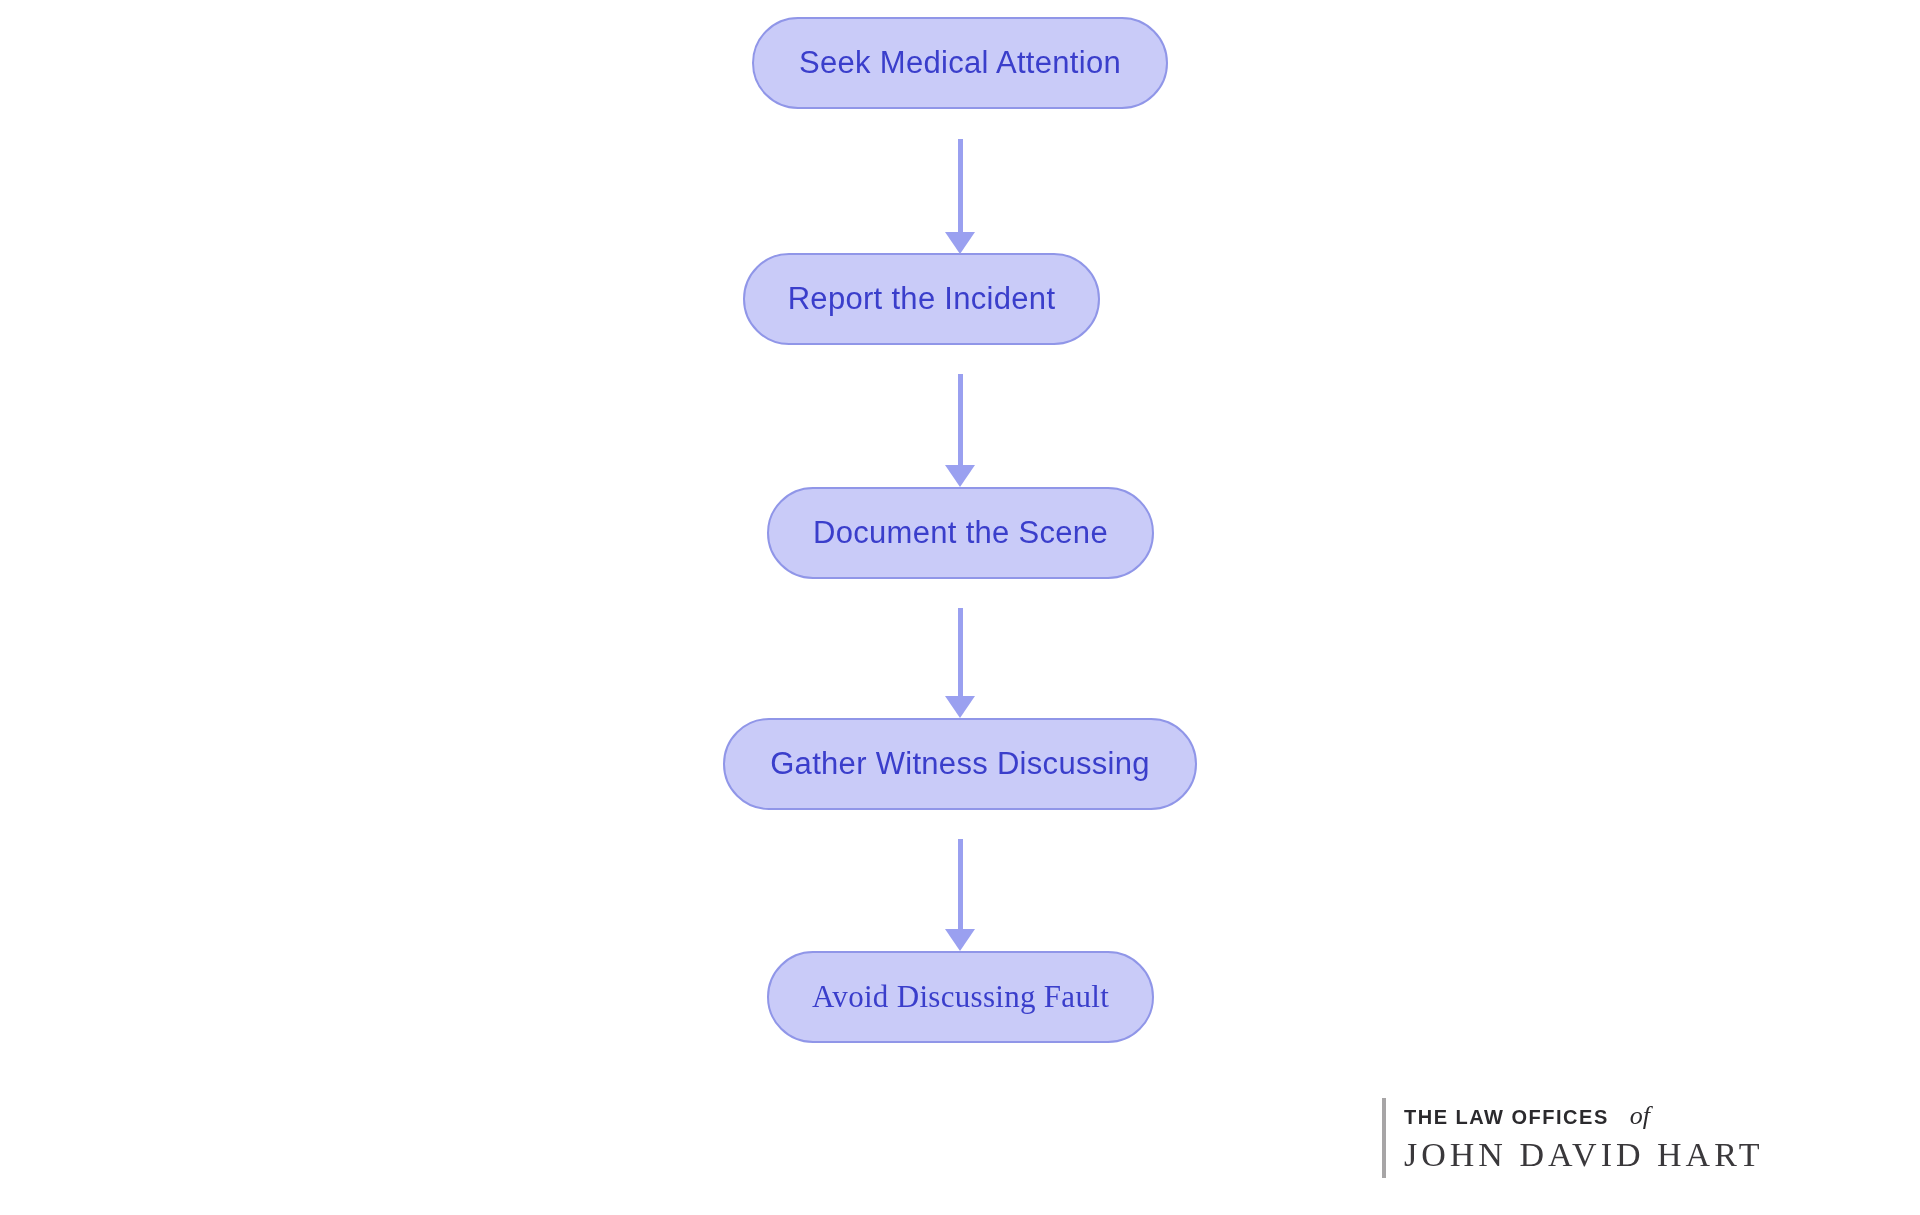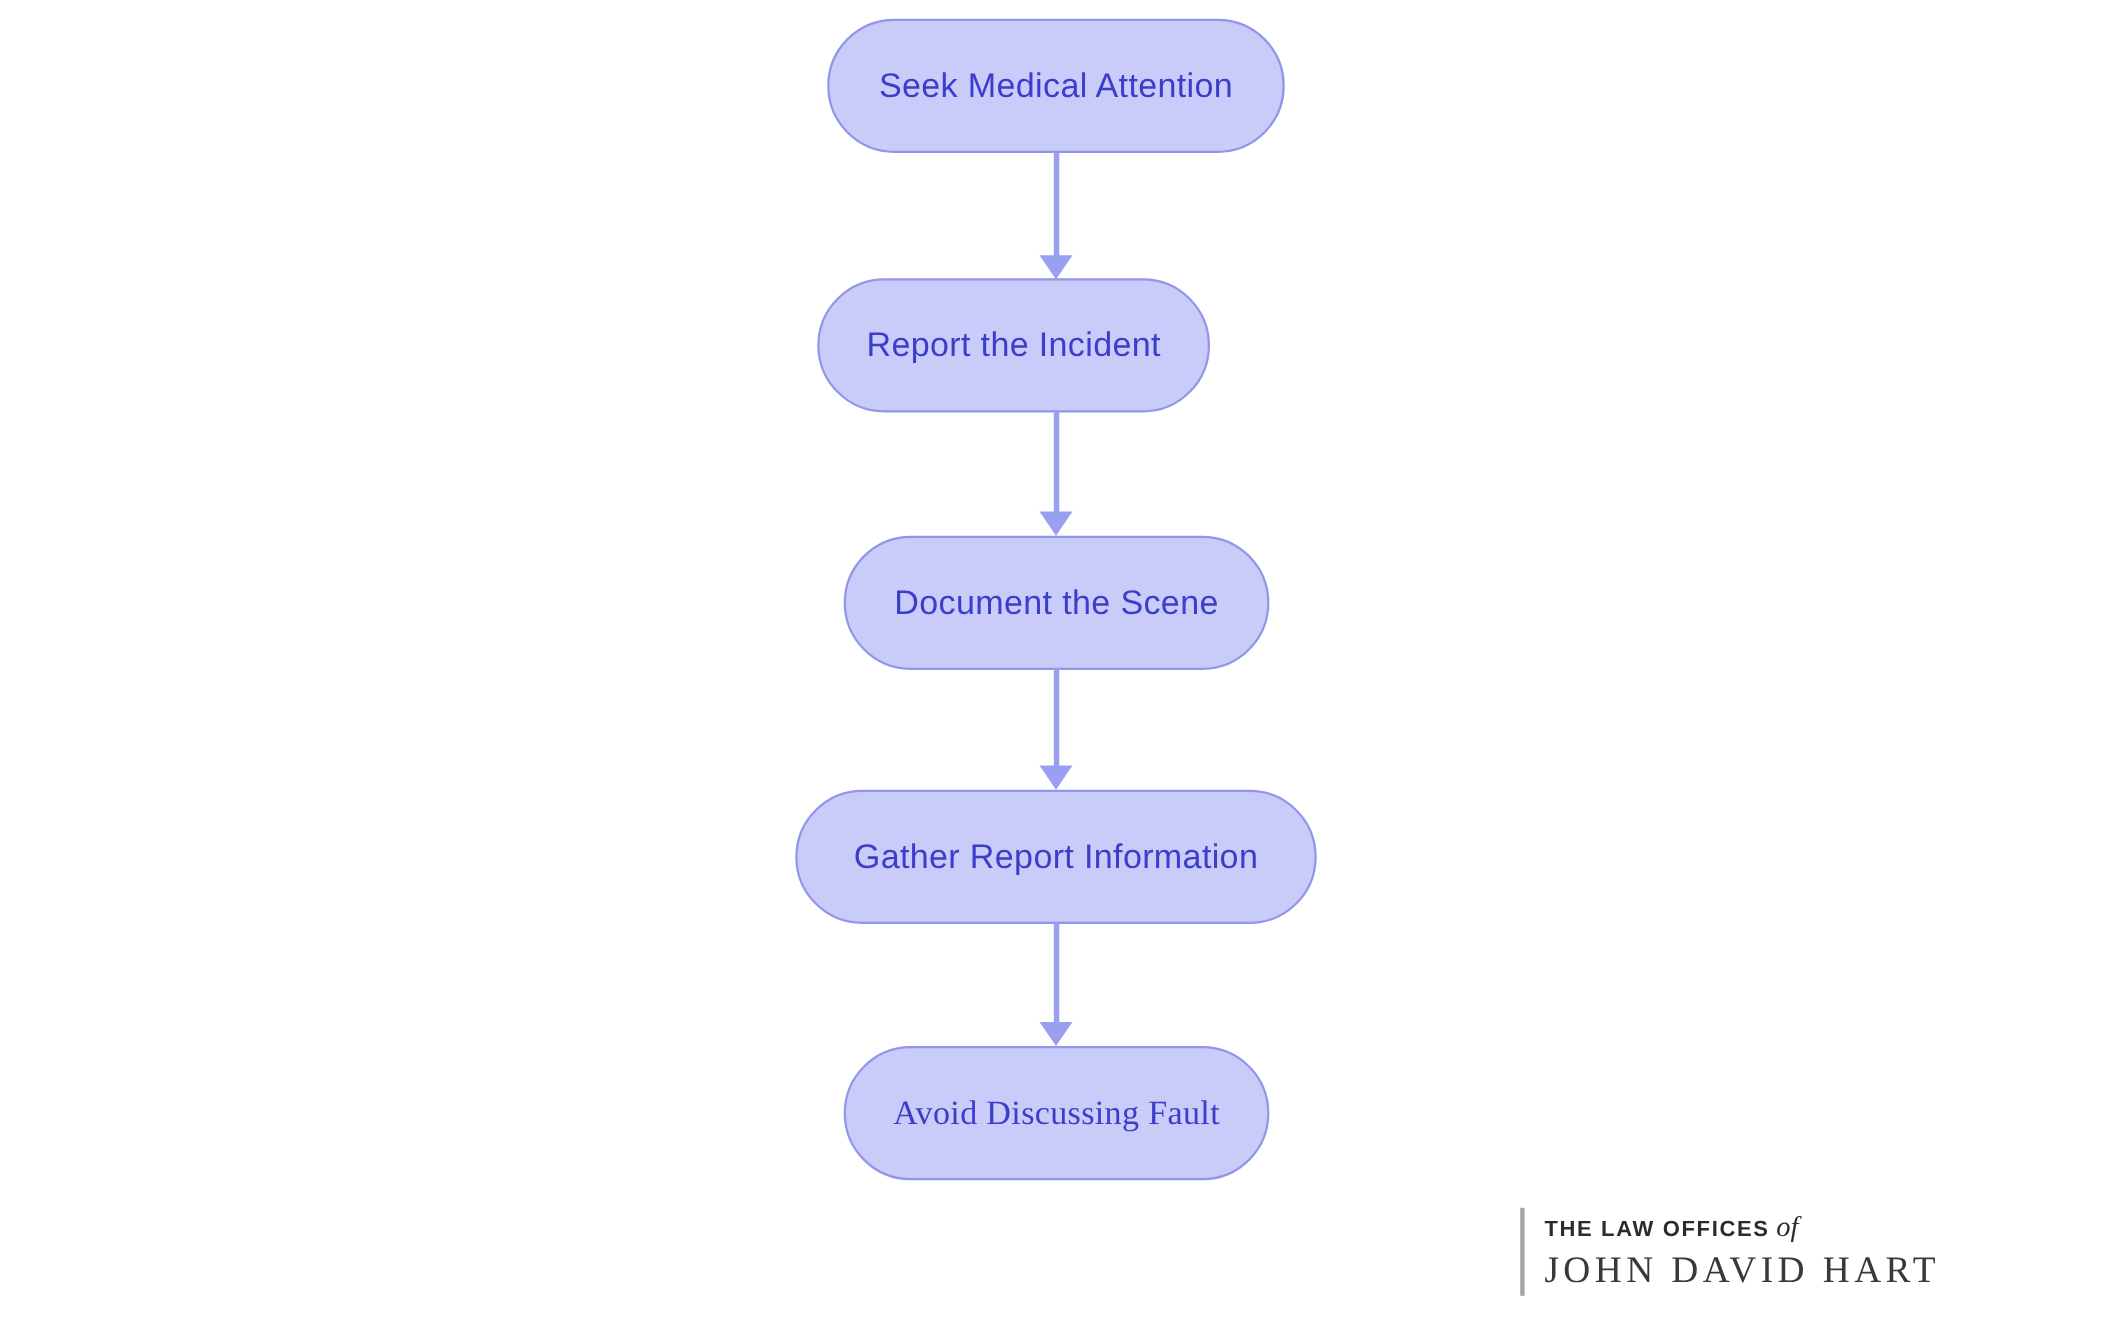--- a/index.html
+++ b/index.html
@@ -12,21 +12,21 @@
     position: relative;
     width: 1920px;
     height: 1215px;
     background: #ffffff;
     overflow: hidden;
   }
 
   
   .flow-node {
     position: absolute;
-    height: 122px;
+    height: 92px;
     border-radius: 62px;
     background: #c9cbf8;
     border: 2px solid #9096e8;
     box-sizing: border-box;
     display: flex;
     align-items: center;
     justify-content: center;
   }
   .flow-node .node-label {
     color: #3a3ecb;
@@ -97,21 +97,21 @@
     letter-spacing: 1.5px;
     color: #2b2a2d;
     white-space: nowrap;
   }
   .logo-tagline .of-word {
     font-family: "Liberation Serif", serif;
     font-style: italic;
     font-weight: normal;
     font-size: 26px;
     letter-spacing: 0;
-    margin-left: 6px;
+    margin-left: 21px;
     text-transform: none;
   }
   .logo-name {
     font-family: "Liberation Serif", serif;
     font-size: 34px;
     letter-spacing: 4px;
     color: #3a383b;
     margin-top: 5px;
     white-space: nowrap;
   }
@@ -124,21 +124,21 @@
   <div class="flow-node node-1">
     <span class="node-label">Seek Medical Attention</span>
   </div>
   <div class="flow-node node-2">
     <span class="node-label">Report the Incident</span>
   </div>
   <div class="flow-node node-3">
     <span class="node-label">Document the Scene</span>
   </div>
   <div class="flow-node node-4">
-    <span class="node-label">Gather Report Information</span>
+    <span class="node-label">Gather Witness Discussing</span>
   </div>
   <div class="flow-node node-5">
     <span class="node-label">Avoid Discussing Fault</span>
   </div>
 
   <div class="arrow-line line-1"></div>
   <div class="arrow-head head-1"></div>
   <div class="arrow-line line-2"></div>
   <div class="arrow-head head-2"></div>
   <div class="arrow-line line-3"></div>

